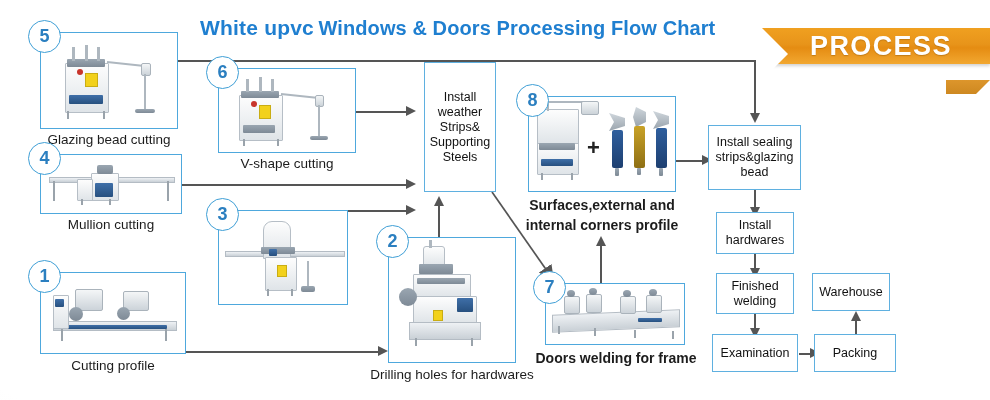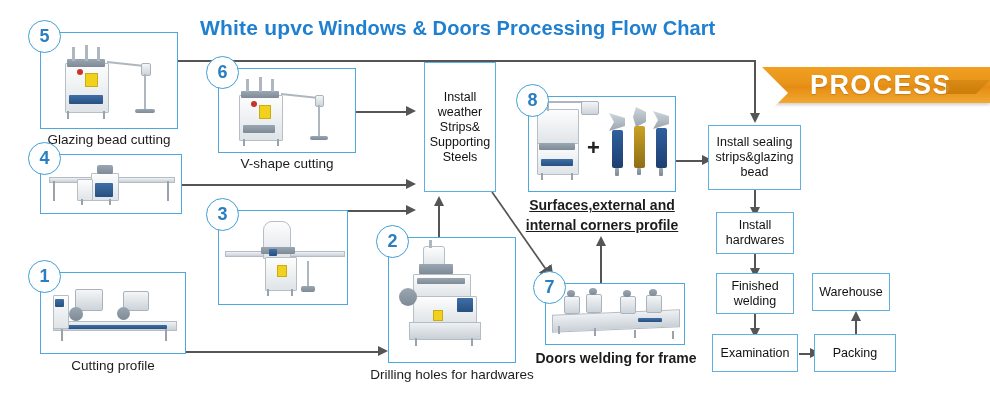--- a/index.html
+++ b/index.html
@@ -21,21 +21,20 @@
   }
   .title .t1{font-size:21px;font-weight:bold;letter-spacing:.2px;}
   .title .t2{font-size:20px;font-weight:bold;letter-spacing:.1px;}
   
   .ribbon{
     position:absolute;left:762px;top:28px;width:228px;height:36px;
     background:linear-gradient(180deg,#f0a020 0%,#e8941a 45%,#e58c12 55%,#f2a831 100%);
     clip-path:polygon(0 0, 228px 0, 228px 52px, 0 52px, 26px 26px);
     display:flex;align-items:center;
     box-shadow:0 2px 3px rgba(0,0,0,.18);
-    margin-top:39px;
   }
   .ribbon span{
     color:#fff;font-size:27px;font-weight:bold;letter-spacing:1.4px;
     margin-left:48px;text-shadow:0 1px 1px rgba(120,70,0,.35);
   }
   .ribbon-tail{
     position:absolute;left:946px;top:80px;width:44px;height:14px;
     background:linear-gradient(180deg,#d98a14,#c87b08);
     clip-path:polygon(0 0,44px 0,30px 14px,0 14px);
     opacity:.9;
@@ -191,20 +190,21 @@
         <div class="dk" style="left:56px;top:10px;width:16px;height:9px;border-radius:2px;"></div>
         <div class="body-box" style="left:36px;top:24px;width:14px;height:20px;"></div>
         <div class="leg" style="left:40px;top:44px;height:6px;"></div>
         <div class="leg" style="left:68px;top:44px;height:6px;"></div>
       </div>
     </div>
     <div class="badge" style="left:-12px;top:-12px;">
       <span>4</span>
     </div>
   </div>
+  <div class="caption" style="left:40px;top:216px;width:142px;">Mullion cutting</div>
 
   <div class="card" style="left:40px;top:272px;width:146px;height:82px;">
     <div class="frame">
       <div class="m">
         <div class="rail" style="left:12px;top:48px;width:122px;height:8px;"></div>
         <div class="blu" style="left:18px;top:52px;width:108px;height:4px;"></div>
         <div class="leg" style="left:20px;top:56px;height:12px;"></div>
         <div class="leg" style="left:124px;top:56px;height:12px;"></div>
         <div class="body-box" style="left:12px;top:22px;width:14px;height:32px;"></div>
         <div class="head" style="left:34px;top:16px;width:26px;height:20px;"></div>
@@ -315,21 +315,21 @@
       <div class="tool" style="left:124px;top:14px;width:20px;height:66px;">
         <div class="jaw" style="left:0;top:0;width:16px;height:18px;clip-path:polygon(0 0,5px 9px,0 18px,16px 13px,16px 5px);"></div>
         <div class="grip" style="left:3px;top:17px;width:11px;height:40px;"></div>
         <div class="dk" style="left:6px;top:57px;width:4px;height:8px;"></div>
       </div>
     </div>
     <div class="badge" style="left:-12px;top:-12px;">
       <span>8</span>
     </div>
   </div>
-  <div class="caption bold" style="left:512px;top:195px;width:180px;text-decoration:underline;">
+  <div class="caption bold" style="left:512px;top:195px;width:180px;">
     <div>Surfaces,external and</div>
     <div>internal corners profile</div>
   </div>
 
   <div class="card" style="left:545px;top:283px;width:140px;height:62px;">
     <div class="frame">
       <div class="m">
         <div class="rail" style="left:6px;top:28px;width:126px;height:16px;transform:skewY(-2.5deg);"></div>
         <div class="blu" style="left:92px;top:34px;width:24px;height:4px;"></div>
         <div class="head" style="left:18px;top:12px;width:14px;height:16px;"></div>

